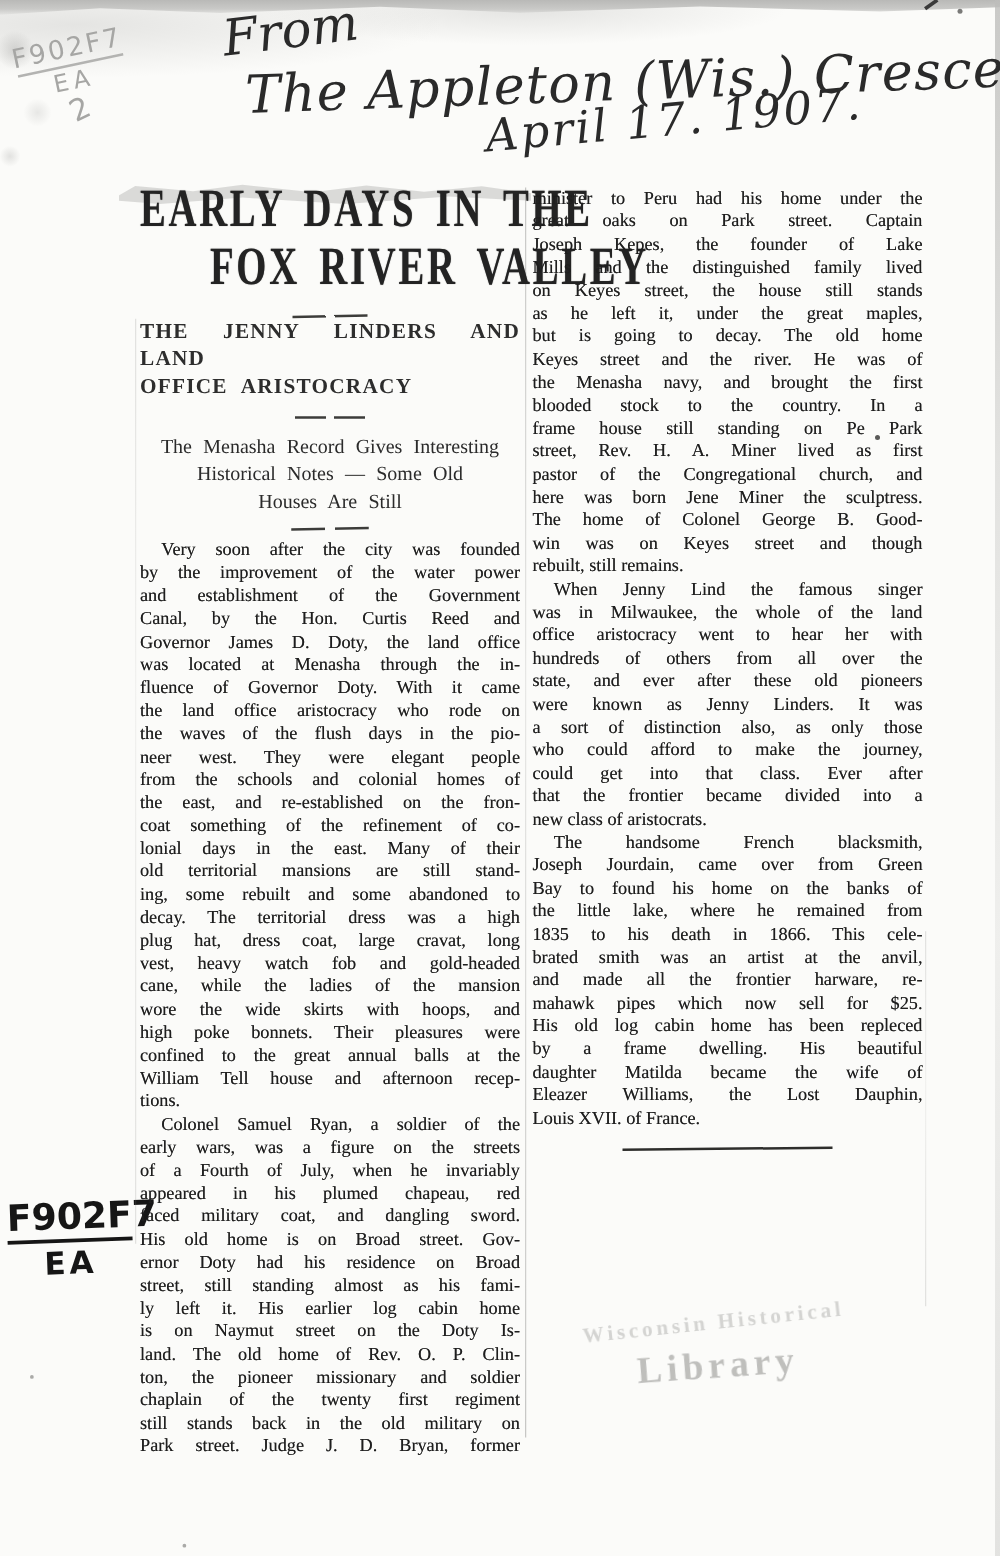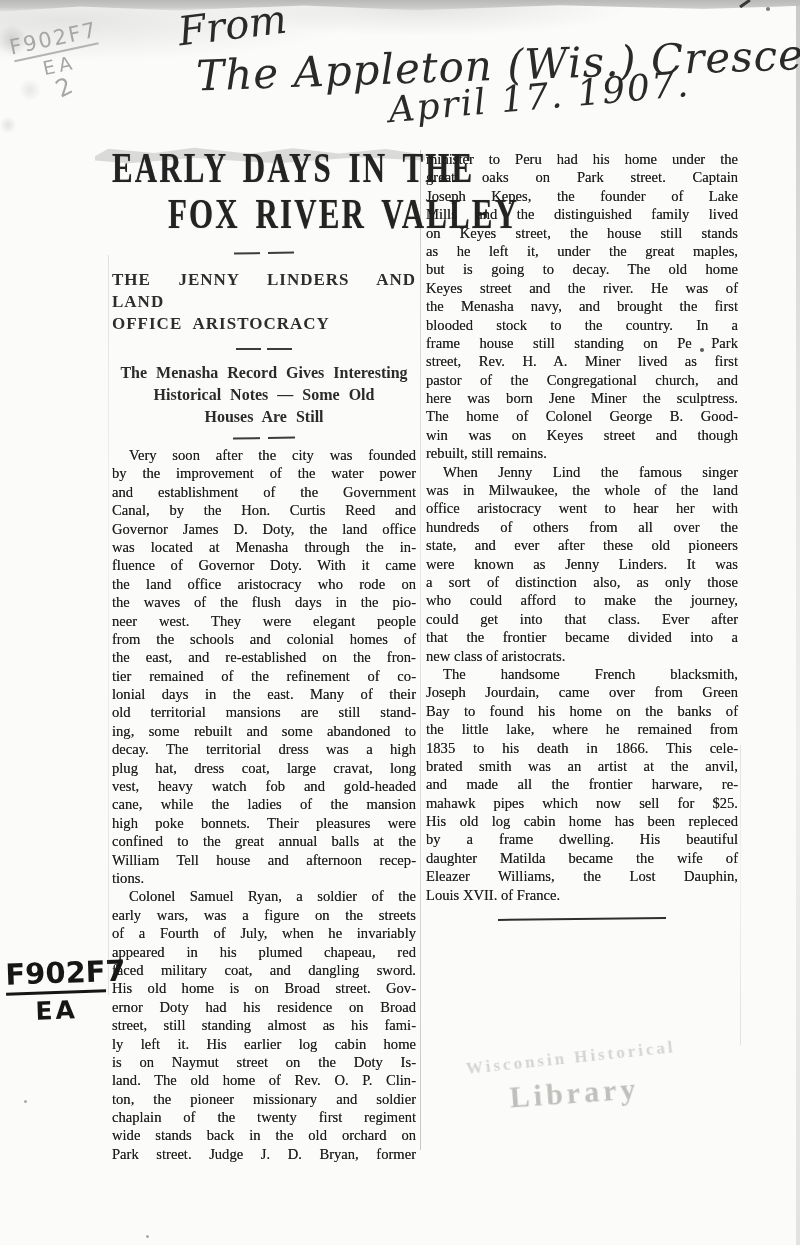--- a/index.html
+++ b/index.html
@@ -53,23 +53,23 @@
   .headline{font-weight:700;color:#232323;white-space:nowrap;}
   .headline .hl{display:inline-block;transform:scaleX(.72);transform-origin:left center;
     font-size:43px;line-height:46px;letter-spacing:3px;word-spacing:8px;
     text-shadow:0 0 1px rgba(40,40,40,.55);}
   .hl2wrap{margin-left:56px;}
   .divider{height:2px;margin:0 auto;background:linear-gradient(90deg,#3c3c3a 0 44%,transparent 44% 56%,#3c3c3a 56% 100%);}
   .d1{width:60px;margin-top:15px;transform:rotate(-1deg);}
   .d2{width:56px;margin-top:13px;}
   .d3{width:62px;margin-top:9px;transform:rotate(-1deg);}
   .subhead{font-size:17px;line-height:22px;font-weight:700;color:#2d2d2d;letter-spacing:1px;}
-  .sh1{margin-top:15px;text-align:justify;text-align-last:justify;word-spacing:6px;}
+  .sh1{text-align:justify;text-align-last:justify;word-spacing:6px;}
   .sh2{text-align:left;word-spacing:6px;}
-  .deck{font-size:16px;line-height:22px;font-weight:700;color:#2b2b2b;text-align:center;word-spacing:5px;margin-top:12px;}
+  .deck{font-size:16px;line-height:22px;font-weight:400;color:#2b2b2b;text-align:center;word-spacing:5px;margin-top:12px;}
   .bl{font-size:14.6px;height:18.4px;line-height:18.4px;text-align:justify;text-align-last:justify;
     color:#1e1e1e;text-shadow:0 0 .4px rgba(30,30,30,.7);white-space:nowrap;overflow:visible;}
   .bl.ind{text-indent:17px;}
   .bl.end{text-align-last:left;white-space:normal;}
   #col1-body{margin-top:7px;}
   #col2-body{margin-top:5px;}
   .end-rule{width:168px;height:2px;background:#2e2e2c;margin:14px auto 0;transform:rotate(-.6deg);}
   
   .stamp{position:absolute;left:448px;top:1048px;width:250px;text-align:center;color:#9e9e9c;
     transform:rotate(-6deg);filter:blur(.6px);}
@@ -131,46 +131,47 @@
         <div class="bl">and establishment of the Government</div>
         <div class="bl">Canal, by the Hon. Curtis Reed and</div>
         <div class="bl">Governor James D. Doty, the land office</div>
         <div class="bl">was located at Menasha through the in-</div>
         <div class="bl">fluence of Governor Doty.  With it came</div>
         <div class="bl">the land office aristocracy who rode on</div>
         <div class="bl">the waves of the flush days in the pio-</div>
         <div class="bl">neer west.  They were elegant people</div>
         <div class="bl">from the schools and colonial homes of</div>
         <div class="bl">the east, and re-established on the fron-</div>
-        <div class="bl">tier remained of the refinement of co-</div>
+        <div class="bl">coat something of the refinement of co-</div>
         <div class="bl">lonial days in the east.  Many of their</div>
         <div class="bl">old territorial mansions are still stand-</div>
         <div class="bl">ing, some rebuilt and some abandoned to</div>
         <div class="bl">decay.  The territorial dress was a high</div>
         <div class="bl">plug hat, dress coat, large cravat, long</div>
         <div class="bl">vest, heavy watch fob and gold-headed</div>
         <div class="bl">cane, while the ladies of the mansion</div>
+        <div class="bl">wore the wide skirts with hoops, and</div>
         <div class="bl">high poke bonnets.  Their pleasures were</div>
         <div class="bl">confined to the great annual balls at the</div>
         <div class="bl">William Tell house and afternoon recep-</div>
         <div class="bl end">tions.</div>
         <div class="bl ind">Colonel Samuel Ryan, a soldier of the</div>
         <div class="bl">early wars, was a figure on the streets</div>
         <div class="bl">of a Fourth of July, when he invariably</div>
         <div class="bl">appeared in his plumed chapeau, red</div>
         <div class="bl">faced military coat, and dangling sword.</div>
         <div class="bl">His old home is on Broad street.  Gov-</div>
         <div class="bl">ernor Doty had his residence on Broad</div>
         <div class="bl">street, still standing almost as his fami-</div>
         <div class="bl">ly left it.  His earlier log cabin home</div>
         <div class="bl">is on Naymut street on the Doty Is-</div>
         <div class="bl">land.  The old home of Rev. O. P. Clin-</div>
         <div class="bl">ton, the pioneer missionary and soldier</div>
         <div class="bl">chaplain of the twenty first regiment</div>
-        <div class="bl">wide stands back in the old orchard on</div>
+        <div class="bl">still stands back in the old military on</div>
         <div class="bl">Park street.  Judge J. D. Bryan, former</div>
       </div>
   </div>
 
   <div class="col" id="col2">
     <div id="col2-body">
         <div class="bl">minister to Peru had his home under the</div>
         <div class="bl">great oaks on Park street.  Captain</div>
         <div class="bl">Joseph Kepes, the founder of Lake</div>
         <div class="bl">Mills and the distinguished family lived</div>

